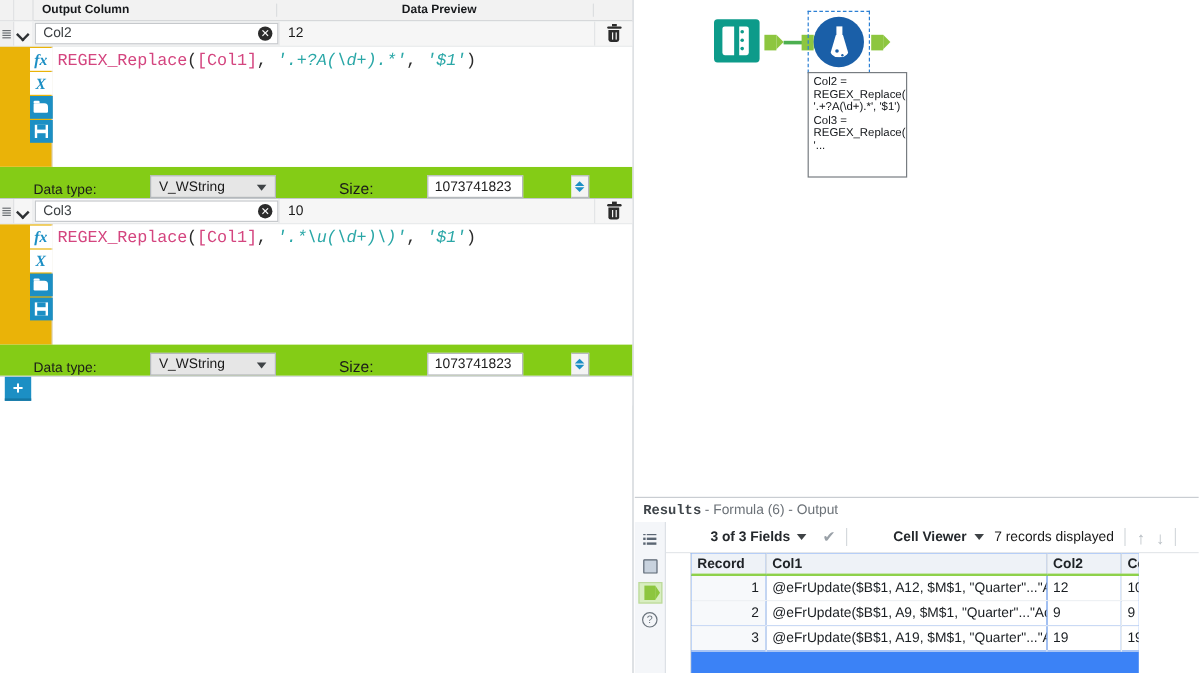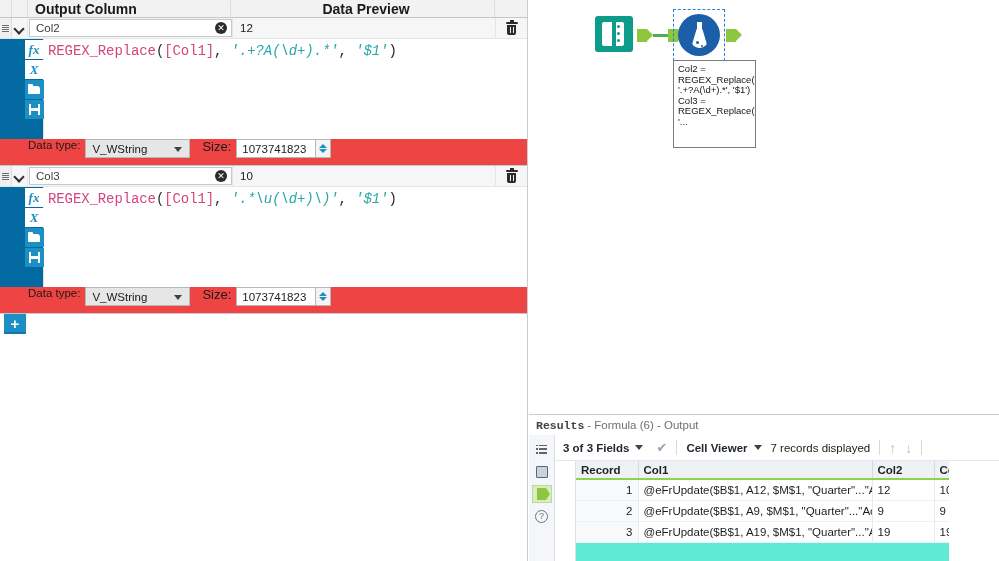--- a/index.html
+++ b/index.html
@@ -19,21 +19,21 @@
     width: 528px; height: 561px;
     background: #ffffff;
     border-right: 1px solid #c9cdd2;
     overflow: hidden;
   }
   .grid-header {
     display: flex; height: 18px;
     background: #f2f2f2;
     border-bottom: 1px solid #c3c7cb;
     align-items: center;
-    font-weight: bold; font-size: 14px;
+    font-weight: bold; font-size: 10px;
     color: #17191c;
   }
   .gh-gutter { width: 28px; height: 100%; border-right: 1px solid #dcdee0; background: #f2f2f2; }
   .gh-gutter.thin { width: 12px; }
   .gh-out { flex: 0 0 203px; padding-left: 7px; border-right: 1px solid #dcdee0; }
   .gh-prev { flex: 1; padding-left: 7px; border-right: 1px solid #dcdee0; text-align: center; }
   .gh-end { width: 32px; }
 
   .formula-block { border-bottom: 1px solid #c3c7cb; background: #ffffff; }
 
@@ -87,21 +87,21 @@
   .trash-icon .lid:after { content:''; position:absolute; left:4px; top:-2px; width:4px; height:2px; background:#2b2b2b; }
   .trash-icon .can { position: absolute; top: 4px; left: 1.5px; width: 9px; height: 10px; background: #2b2b2b;
                      border-radius: 0 0 2px 2px; }
   .trash-icon .can:before, .trash-icon .can:after {
     content: ''; position: absolute; top: 2px; width: 1px; height: 6px; background: #f6f6f6; }
   .trash-icon .can:before { left: 2.5px; }
   .trash-icon .can:after { left: 5.5px; }
 
   .fb-body { display: flex; height: 100px; }
   .tool-strip {
-    width: 44px; background: #0369a1;
+    width: 44px; background: #eab308;
     border-right: 1px solid #dcdee0;
     display: flex; flex-direction: column; align-items: center;
     padding-top: 1px;
     padding-left: 25px;
   }
   .tbtn {
     width: 19px; height: 19px; margin-bottom: 1px;
     display: flex; align-items: center; justify-content: center;
     font-size: 11px;
   }
@@ -126,22 +126,22 @@
     font-size: 14px;
     white-space: pre;
     letter-spacing: -0.1px;
   }
   .tok-fn   { color: #d4457f; }
   .tok-punc { color: #2b2b2b; }
   .tok-fld  { color: #d4457f; }
   .tok-str  { color: #2aa7a7; font-style: italic; }
 
   .fb-foot {
-    display: flex; align-items: flex-start; height: 26px;
-    background: #ef4444; padding-left: 28px;
+    display: flex; align-items: flex-end; height: 26px;
+    background: #84cc16; padding-left: 28px; gap: 40px;
   }
   .fb-foot .lbl { font-size: 11.5px; color: #1a1a1a; margin-right: 5px; }
   .dtype-select {
     width: 105px; height: 19px; background: #e6e6e6;
     border: 1px solid #b4b8bb;
     display: flex; align-items: center; position: relative;
     padding-left: 6px; font-size: 11.5px; color: #1a1a1a;
   }
   .dtype-select .car {
     position: absolute; right: 7px; top: 7px;
@@ -285,32 +285,32 @@
   .res-toolbar {
     position: absolute; left: 26px; top: 20px;
     width: 444px; height: 26px;
     display: flex; align-items: center;
     background: #ffffff;
     border-bottom: 1px solid #e4e7ea;
     padding-left: 8px;
     font-size: 11.5px;
   }
   .tb-item { display: flex; align-items: center; margin-right: 3px; }
-  .tb-item .txt { font-weight: bold; color: #24282c; }
+  .tb-item .txt { font-weight: bold; color: #24282c; margin-left: 29px; }
   .tb-caret { width:0;height:0;border-left:4px solid transparent;border-right:4px solid transparent;
               border-top:5px solid #3f4346; margin-left:6px; }
   .tb-check { margin-left: 10px; color: #9aa1a8; font-size: 13px; }
   .tb-sep { width:1px; height:15px; background:#d5d9dd; margin:0 9px; }
   .tb-arrow { color:#b7bdc3; font-size:14px; margin-left: 9px; }
 
   .grid-wrap {
     position: absolute; left: 46px; top: 46px;
     width: 374px; height: 101px;
     border-left: 1px solid #dde1e6;
-    background: #5eead4; overflow: hidden;
+    background: #3b82f6; overflow: hidden;
   }
   table.rgrid { border-collapse: collapse; width: 100%; font-size: 11.5px; table-layout: fixed; }
   table.rgrid th {
     background: #eef2f7; color: #1e2226; font-weight: bold;
     text-align: left; padding: 2px 5px; height: 18px;
     border-right: 1px solid #d4dae1;
     border-bottom: 2px solid #8ed14a;
   }
   table.rgrid td {
     padding: 2px 5px; height: 21px;

